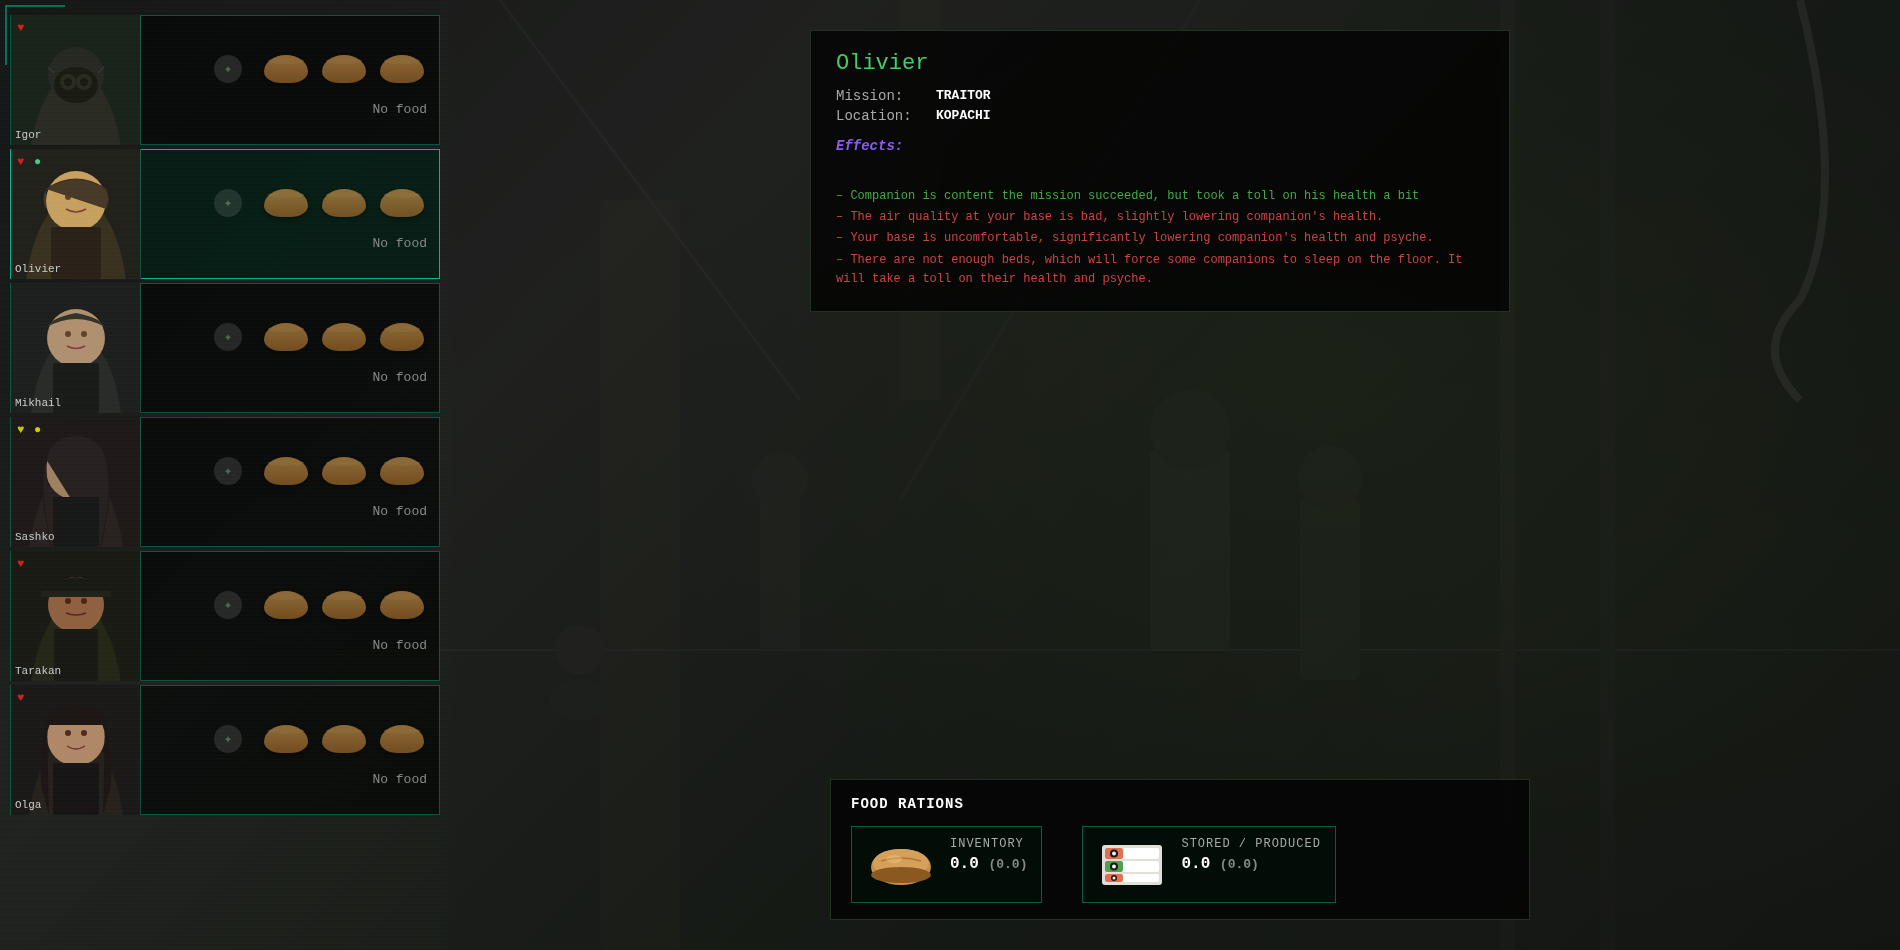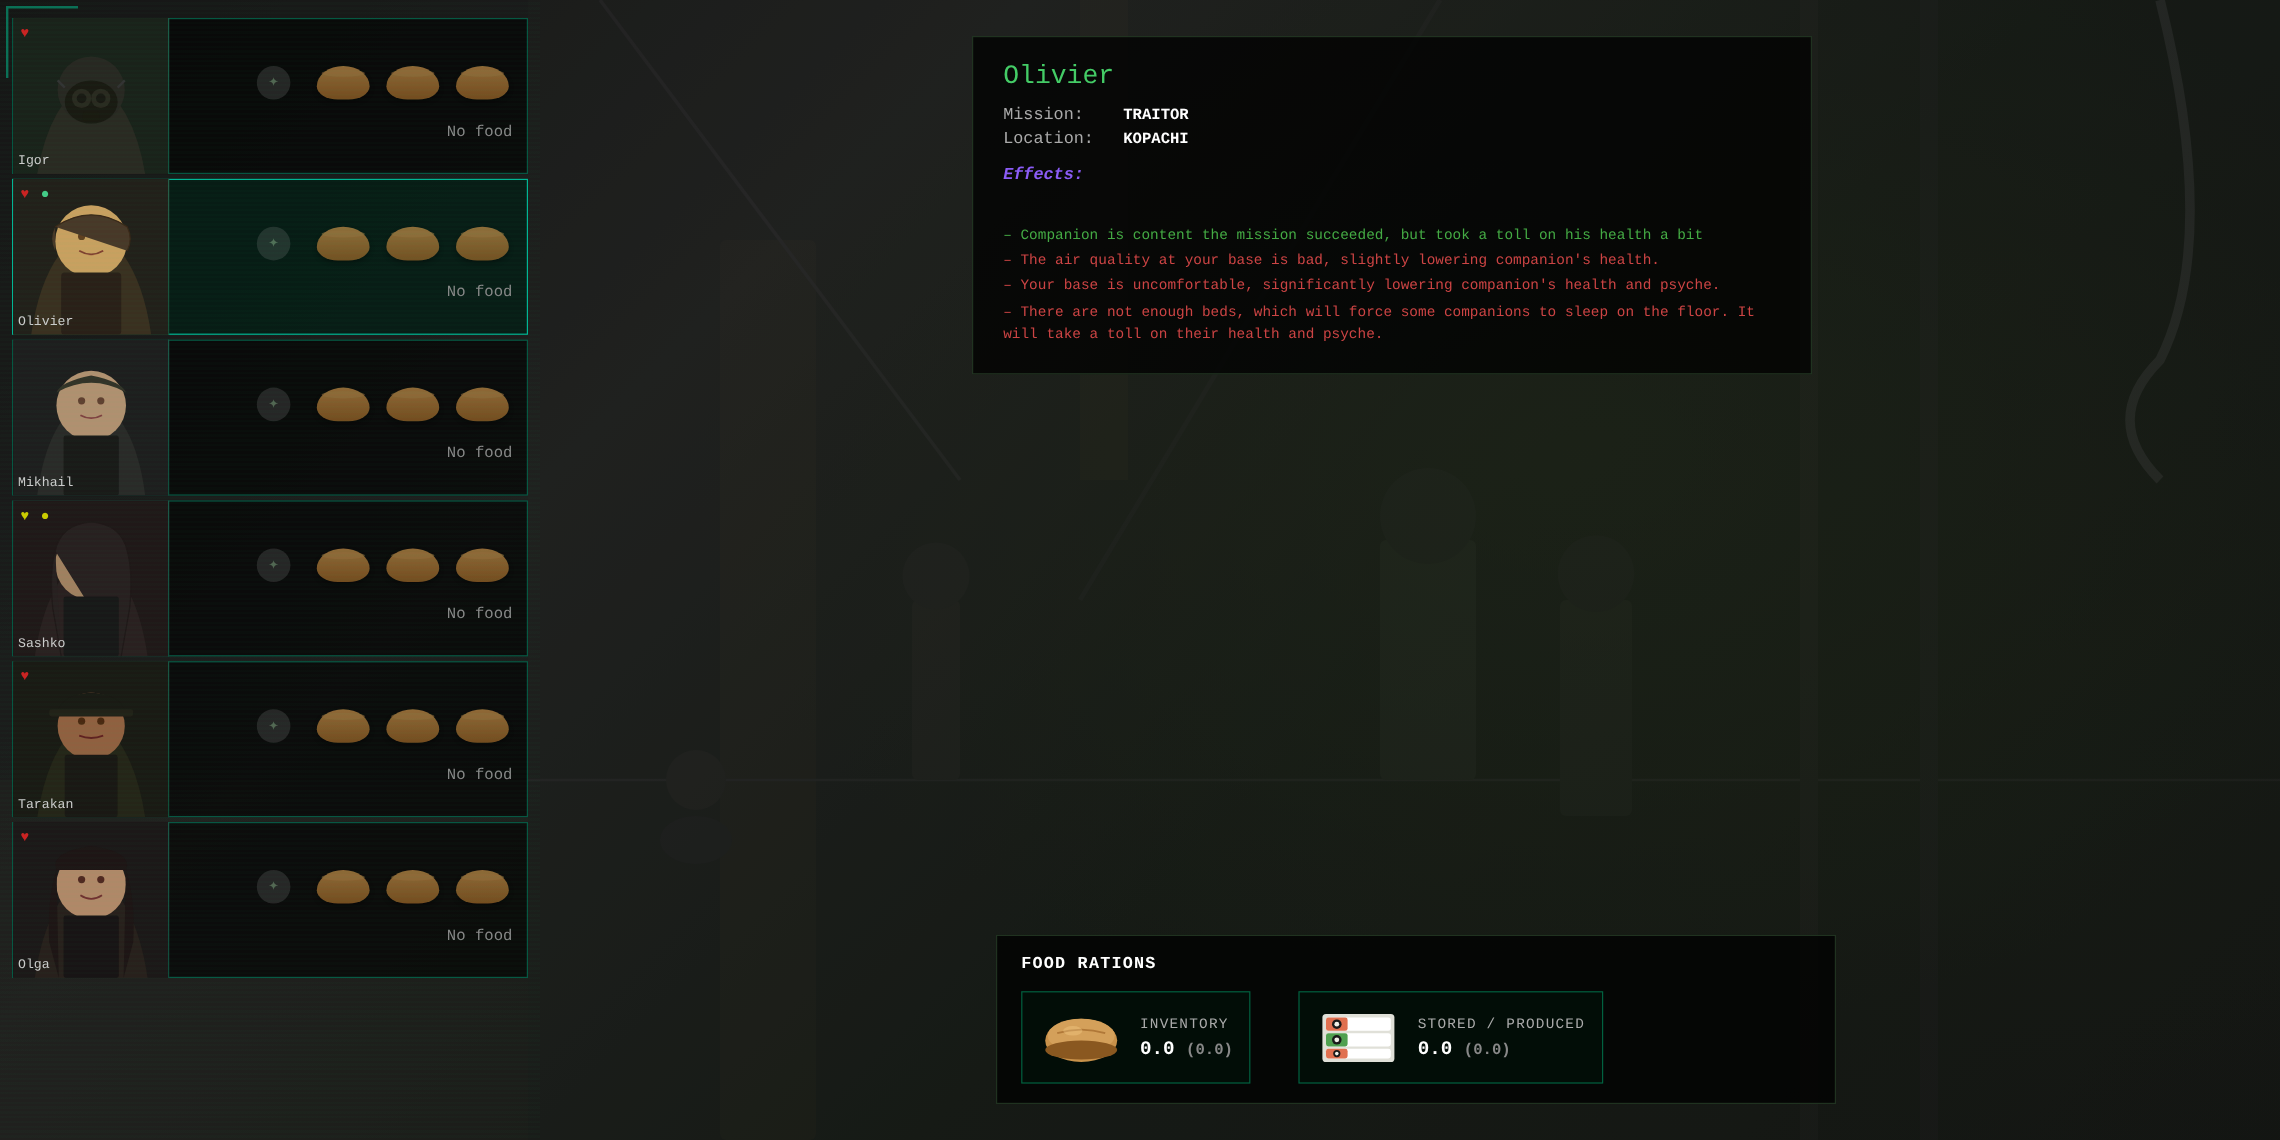--- a/index.html
+++ b/index.html
@@ -264,21 +264,20 @@
     }
 
     .food-rations-content {
       display: flex;
       gap: 40px;
       align-items: center;
     }
 
     .food-ration-item {
       display: flex;
-      align-items: center;
       gap: 14px;
       border: 1px solid rgba(0, 180, 120, 0.5);
       padding: 10px 14px;
       background: rgba(0, 20, 10, 0.5);
     }
 
     .ration-image {
       width: 70px;
       height: 55px;
       display: flex;

